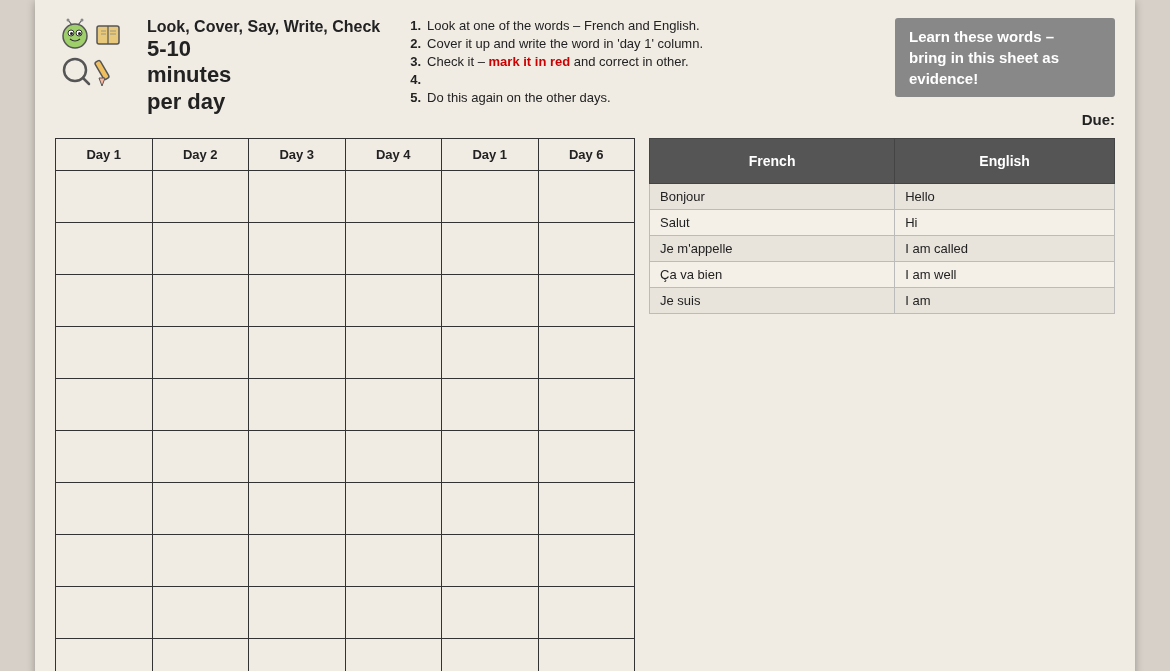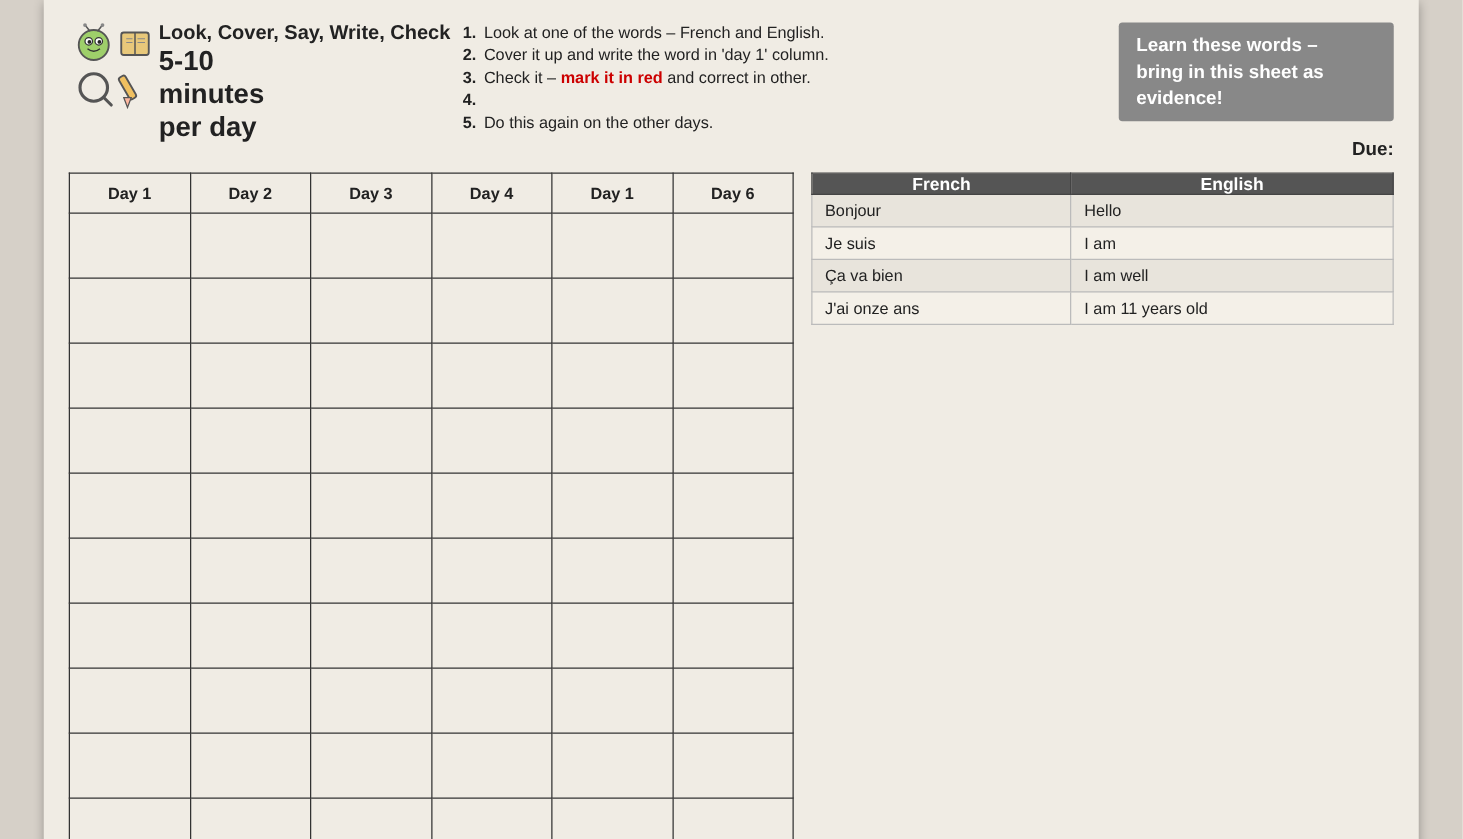--- a/index.html
+++ b/index.html
@@ -140,21 +140,21 @@
     .vocab-table {
       border-collapse: collapse;
       width: 100%;
     }
 
     .vocab-table th {
       background: #555;
       color: #fff;
       font-size: 14px;
       font-weight: bold;
-      padding: 0 10px;
+      padding: 14px 10px;
       border: 1.5px solid #444;
     }
 
     .vocab-table td {
       border: 1px solid #bbb;
       padding: 5px 10px;
       font-size: 13px;
       color: #222;
       vertical-align: top;
     }
@@ -169,21 +169,21 @@
 
     .header-top {
       display: flex;
       align-items: flex-start;
       margin-bottom: 6px;
     }
 
     .header-left {
       display: flex;
       align-items: flex-start;
-      gap: 0;
+      gap: 20px;
     }
 
     .header-right {
       margin-left: auto;
       display: flex;
       flex-direction: column;
       align-items: flex-end;
       gap: 6px;
     }
 
@@ -378,29 +378,33 @@
             <th>English</th>
           </tr>
         </thead>
         <tbody id="vocab-body">
 
         <tr>
               <td>Bonjour</td>
               <td>Hello</td>
             </tr>
             <tr>
+              <td>Salut</td>
+              <td>Hi</td>
+            </tr>
+            <tr>
+              <td>Je m'appelle</td>
+              <td>I am called</td>
+            </tr>
+            <tr>
+              <td>Ça va bien</td>
+              <td>I am well</td>
+            </tr>
+            <tr>
               <td>Je suis</td>
               <td>I am</td>
-            </tr>
-            <tr>
-              <td>Ça va bien</td>
-              <td>I am well</td>
-            </tr>
-            <tr>
-              <td>J'ai onze ans</td>
-              <td>I am 11 years old</td>
             </tr>
           </tbody>
       </table>
     </div>
 
   </div>
 </div>
 
 </body></html>

